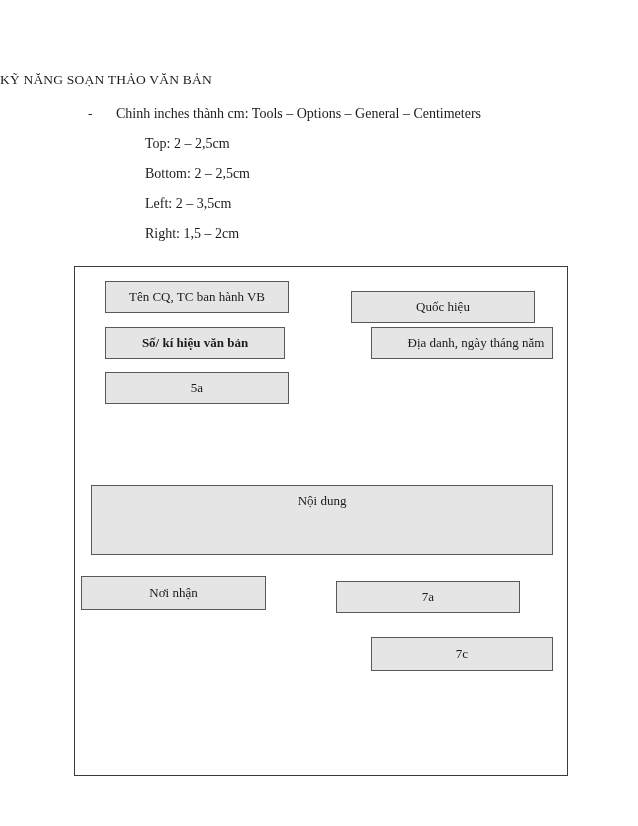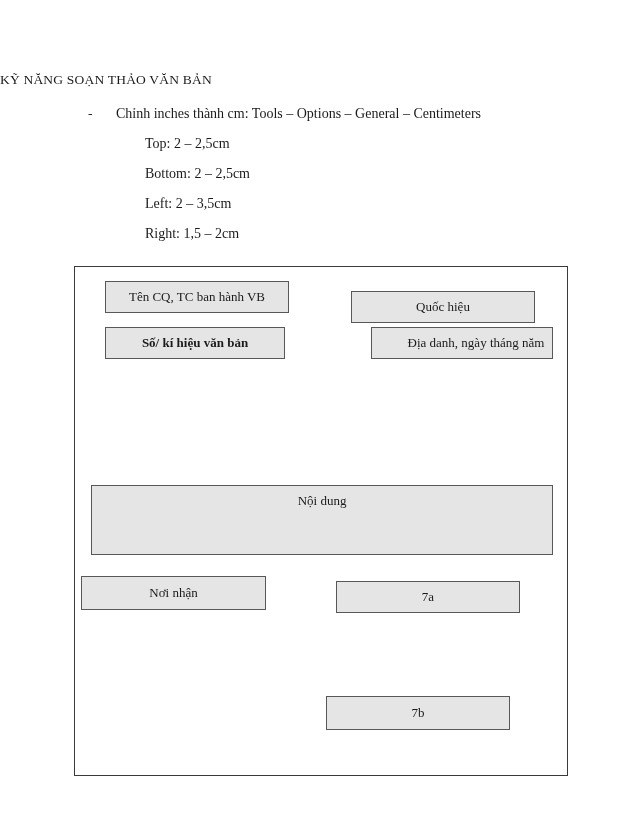--- a/index.html
+++ b/index.html
@@ -109,19 +109,20 @@
   <div class="note-row note-indent m1">Bottom:  2 – 2,5cm</div>
   <div class="note-row note-indent m2">Left: 2 – 3,5cm</div>
   <div class="note-row note-indent m3">Right: 1,5 – 2cm</div>
 
   <div id="frame">
 
     <div class="dbox b-tencq">Tên CQ, TC ban hành VB</div>
     <div class="dbox b-quochieu">Quốc hiệu</div>
     <div class="dbox b-sokihieu">Số/ kí hiệu văn bản</div>
     <div class="dbox b-diadanh">Địa danh, ngày tháng năm</div>
+    <div class="dbox b-5a">5a</div>
     <div class="dbox b-noinhan">Nơi nhận</div>
     <div class="dbox top-text b-noidung">Nội dung</div>
     <div class="dbox b-7a">7a</div>
-    <div class="dbox b-7b">7b</div>
+    <div class="dbox b-7c">7c</div>
 
   </div>
 </div>
 
 </body></html>

